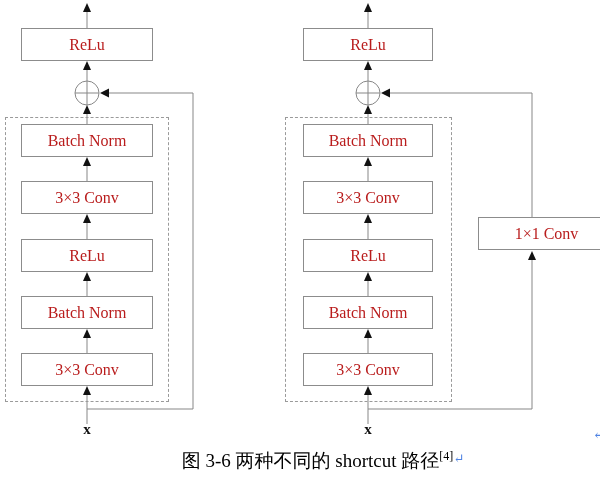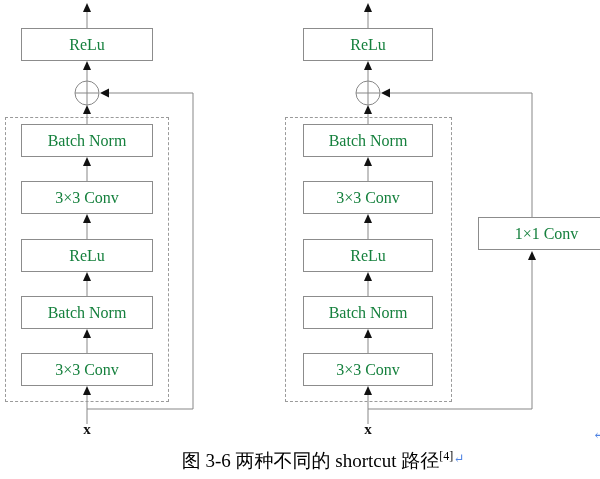--- a/index.html
+++ b/index.html
@@ -18,21 +18,21 @@
   }
   .box {
     position: absolute;
     box-sizing: border-box;
     border: 1px solid #8c8c8c;
     background: #ffffff;
     display: flex;
     align-items: center;
     justify-content: center;
     font-size: 16px;
-    color: #15803d;
+    color: #b91c1c;
     white-space: nowrap;
   }
   .dashed-box {
     position: absolute;
     box-sizing: border-box;
     border: 1px dashed #9a9a9a;
     background: transparent;
   }
   
   .col-l { left: 21px; width: 132px; height: 33px; }

